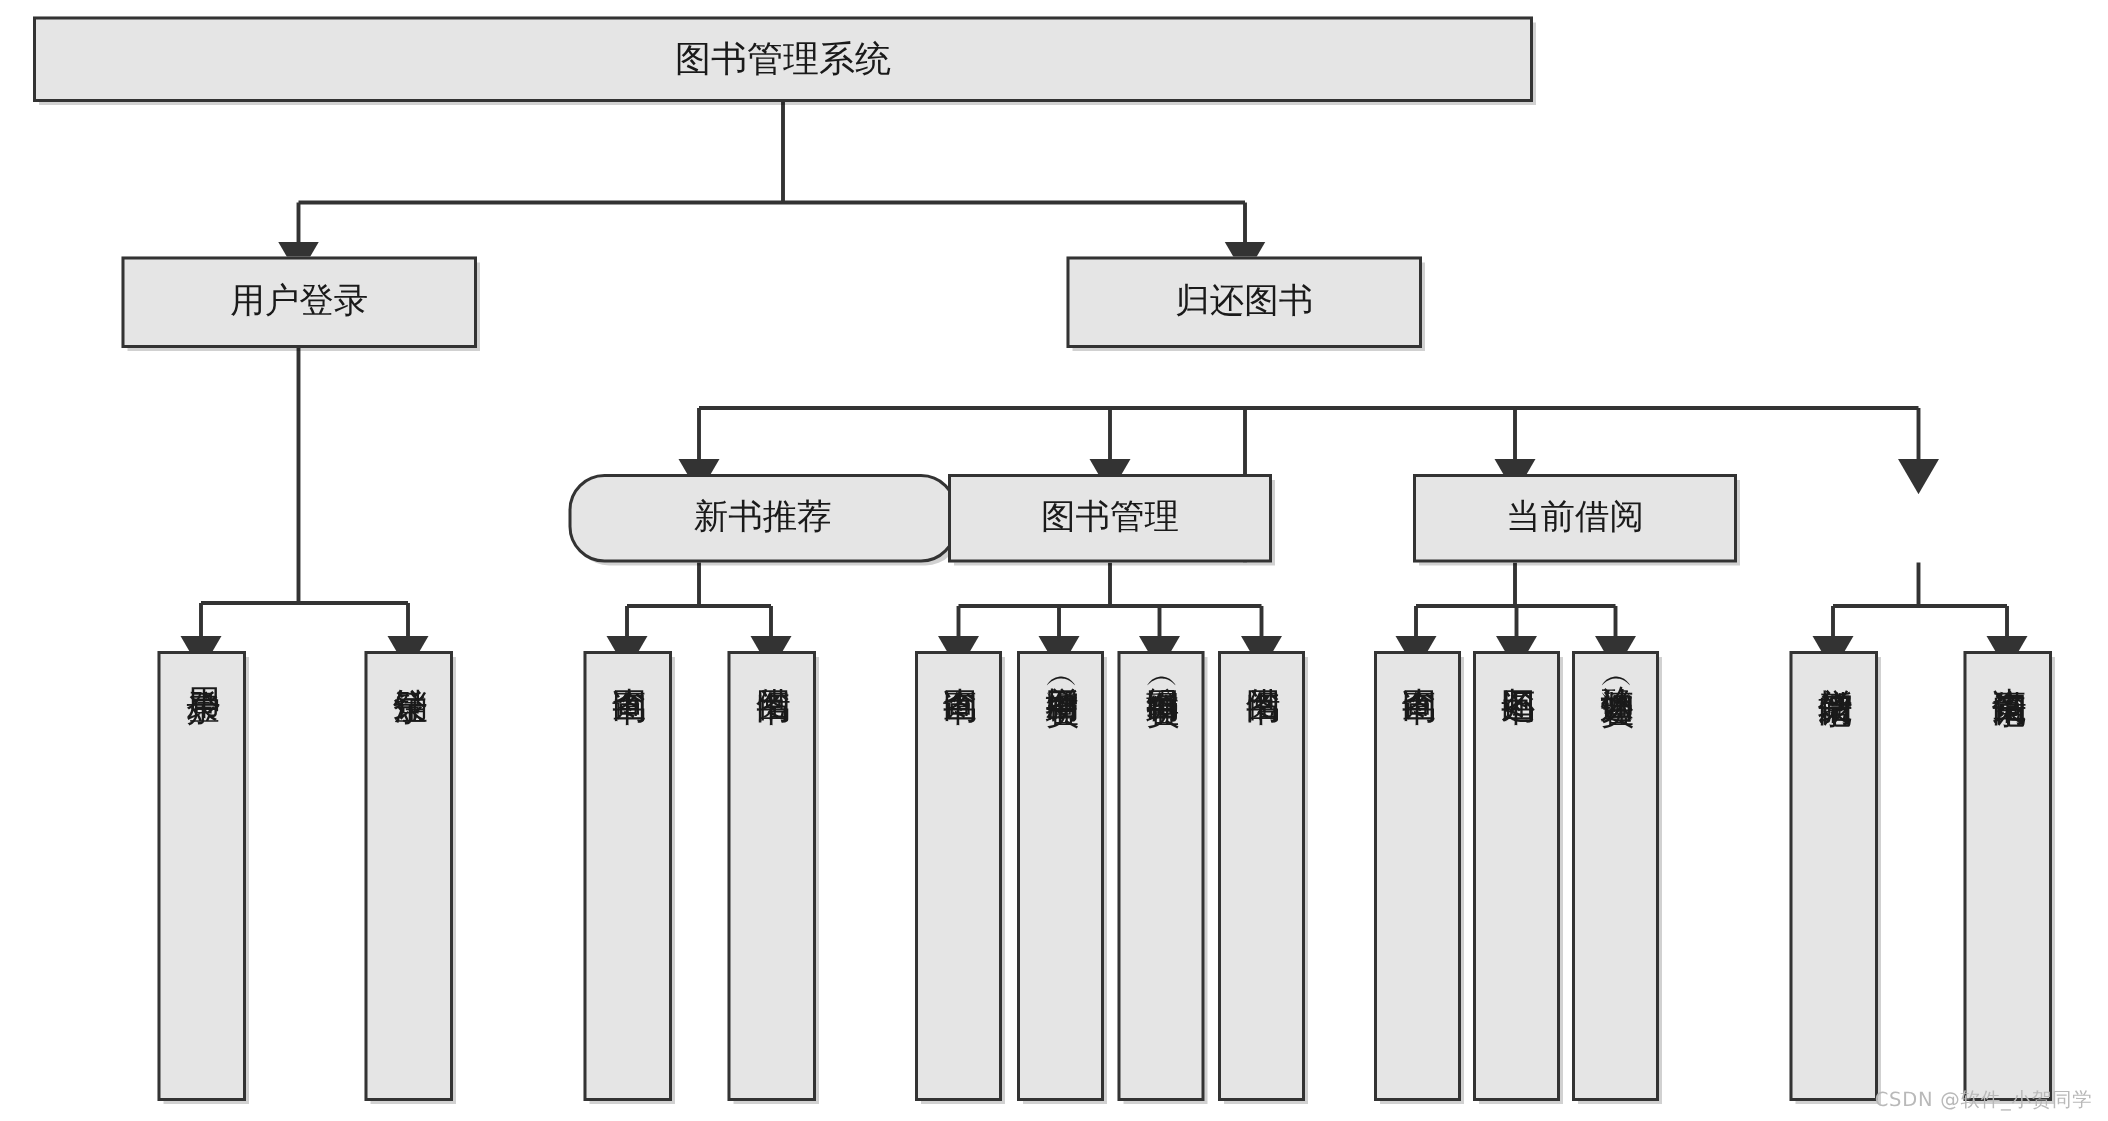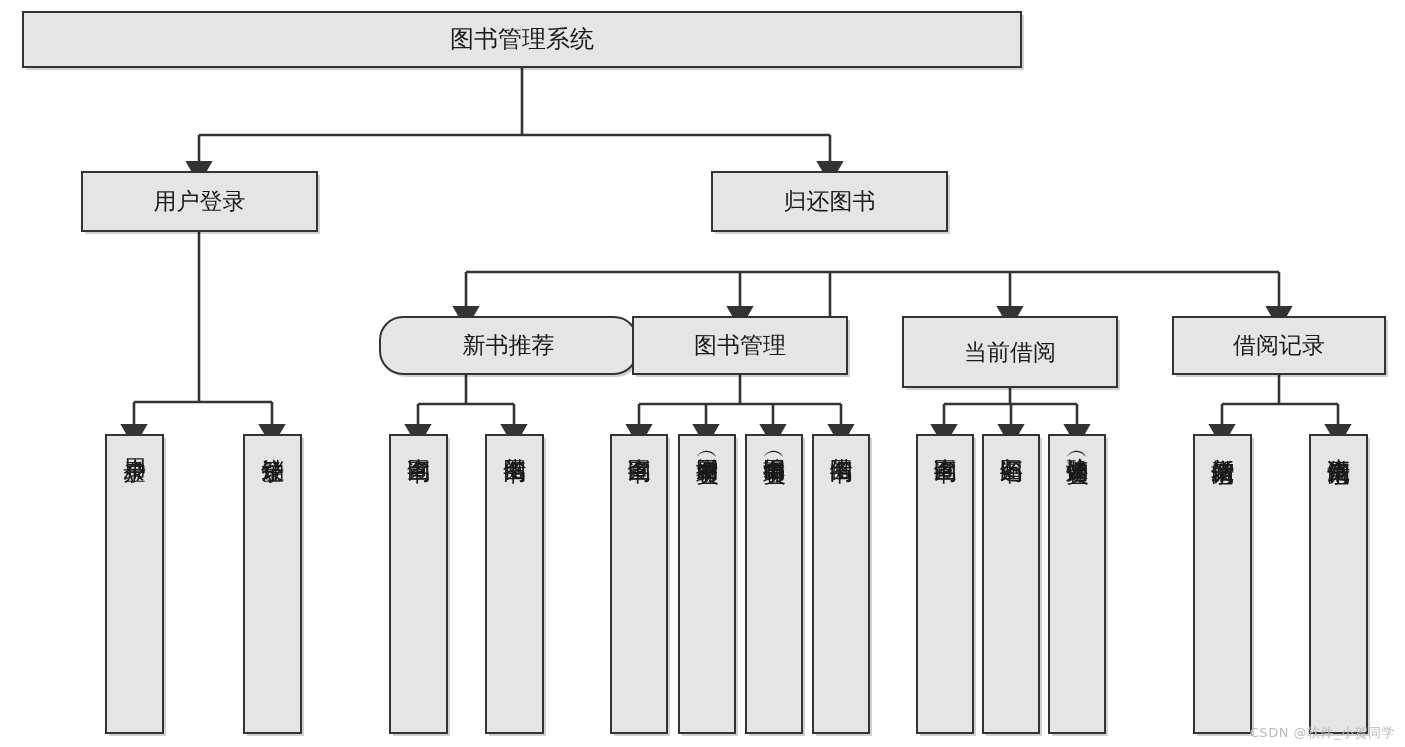--- a/index.html
+++ b/index.html
@@ -148,25 +148,22 @@
   <div class="node horiz" style="left:711px; top:171px; width:237px; height:61px;">
     <span class="label">归还图书</span>
   </div>
 
   <div class="node horiz" style="left:379px; top:316px; width:259px; height:59px;border-radius:24px;">
     <span class="label">新书推荐</span>
   </div>
   <div class="node horiz" style="left:632px; top:316px; width:216px; height:59px;">
     <span class="label">图书管理</span>
   </div>
-  <div class="node horiz" style="left:902px; top:316px; width:216px; height:72px;justify-content:center;">
+  <div class="node horiz" style="left:942px; top:316px; width:216px; height:59px;justify-content:center;">
     <span class="label">当前借阅</span>
-  </div>
-  <div class="node horiz" style="left:1172px; top:316px; width:214px; height:59px;">
-    <span class="label">借阅记录</span>
   </div>
 
   <div class="node leaf" style="left:105px; top:434px; width:59px; height:300px;">
     <span class="label">用户登录</span>
   </div>
   <div class="node leaf" style="left:243px; top:434px; width:59px; height:300px;">
     <span class="label">注销登录</span>
   </div>
 
   <div class="node leaf" style="left:389px; top:434px; width:59px; height:300px;">

